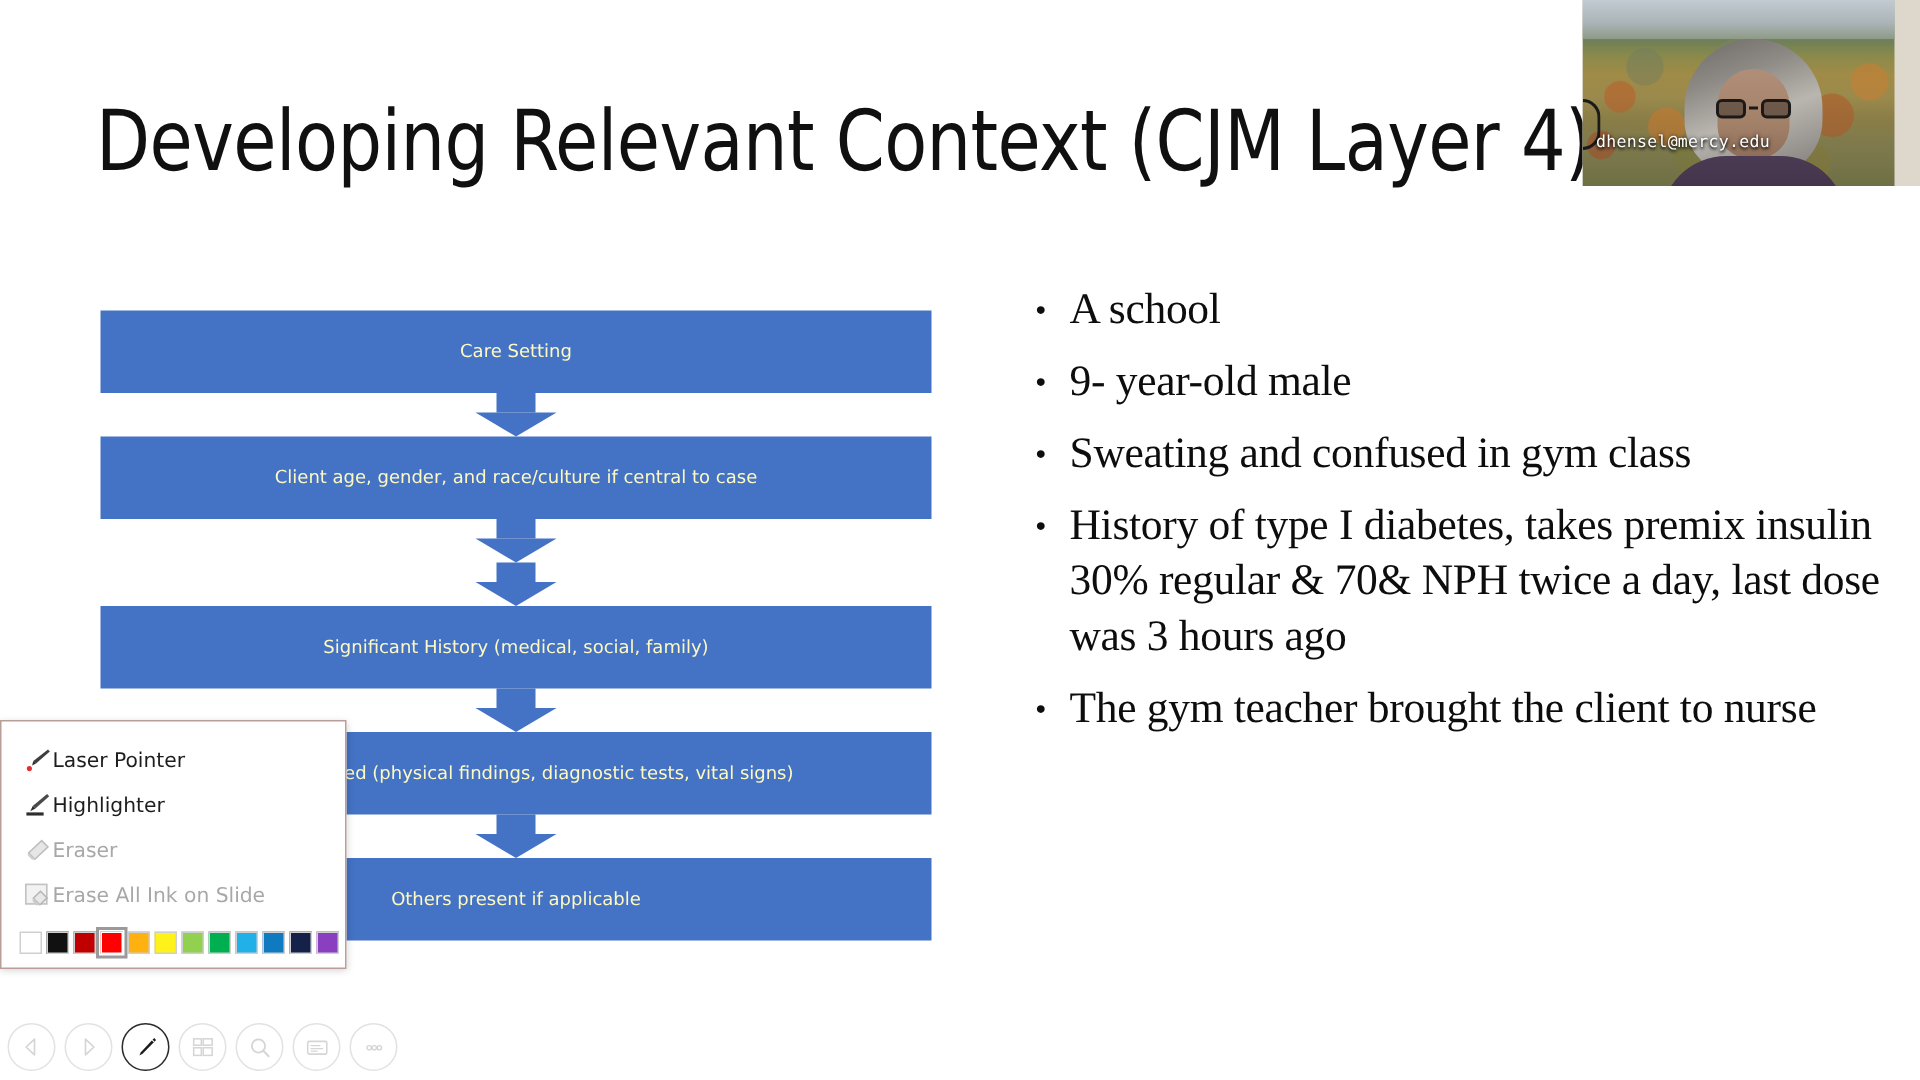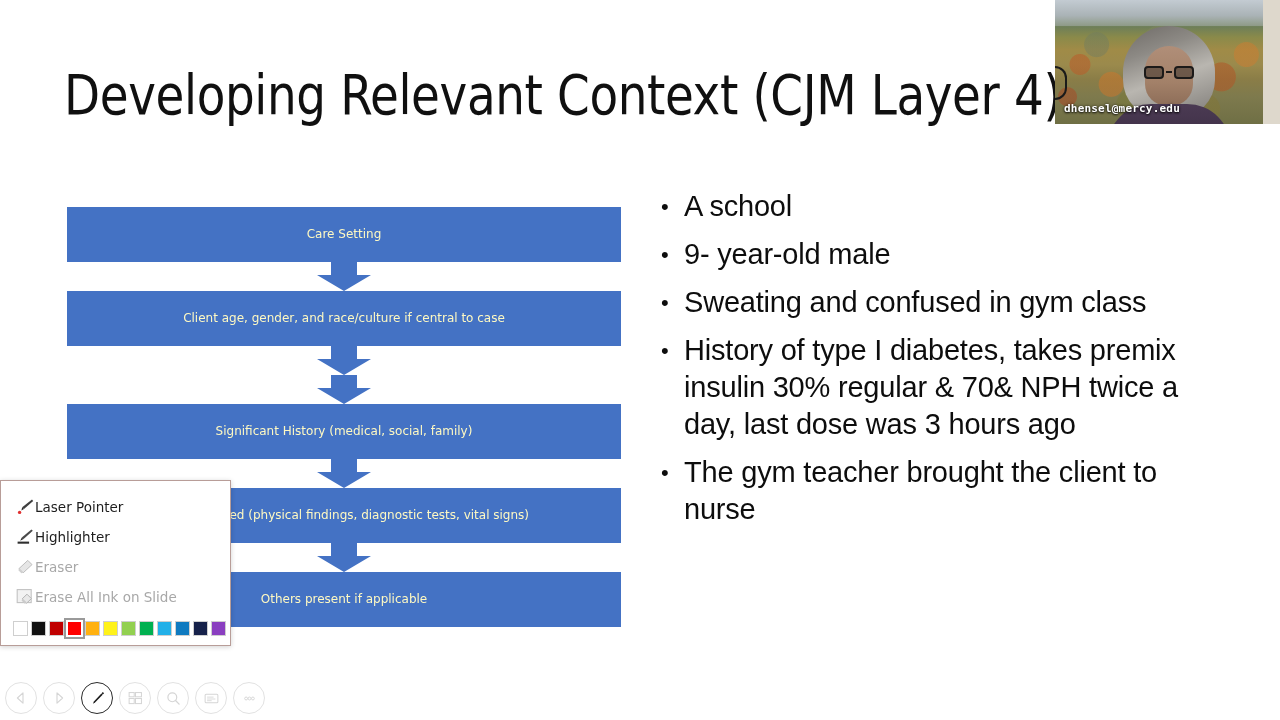--- a/index.html
+++ b/index.html
@@ -74,23 +74,23 @@
     top: 13px;
     width: 0; height: 0;
     border-left: 27px solid transparent;
     border-right: 27px solid transparent;
     border-top: 16px solid #4472C4;
   }
 
   
   #bullets {
     position: absolute;
-    left: 657px; top: 188px;
+    left: 686px; top: 188px;
     width: 570px;
-    font-family: Liberation Sans, sans-serif;
+    font-family: Liberation Serif, serif;
     color: #0d0d0d;
   }
   .bullet {
     position: relative;
     padding-left: 27px;
     font-size: 29px;
     line-height: 37px;
     margin-bottom: 11px;
     font-weight: 400;
     letter-spacing: -0.2px;
@@ -183,24 +183,24 @@
   }
   .shoulders {
     position: absolute;
     left: -16px; top: 78px;
     width: 124px; height: 46px;
     border-radius: 44px 44px 0 0;
     background: linear-gradient(180deg, #4b3a53 0%, #3a2d42 100%);
   }
   #webcam-email {
     position: absolute;
-    left: 9px; bottom: 9px;
+    left: 9px; bottom: 23px;
     color: #ffffff;
     font-size: 11px;
-    font-weight: 700;
+    font-weight: 400;
     font-family: "DejaVu Sans Mono", "Liberation Mono", monospace;
     text-shadow: 0 1px 2px rgba(0,0,0,.85), 0 0 3px rgba(0,0,0,.7);
     letter-spacing: 0.2px;
     z-index: 4;
   }
   #webcam-mute {
     position: absolute;
     left: 0px; top: 66px;
     width: 12px; height: 34px;
     border: 2px solid #1a1a1a;

